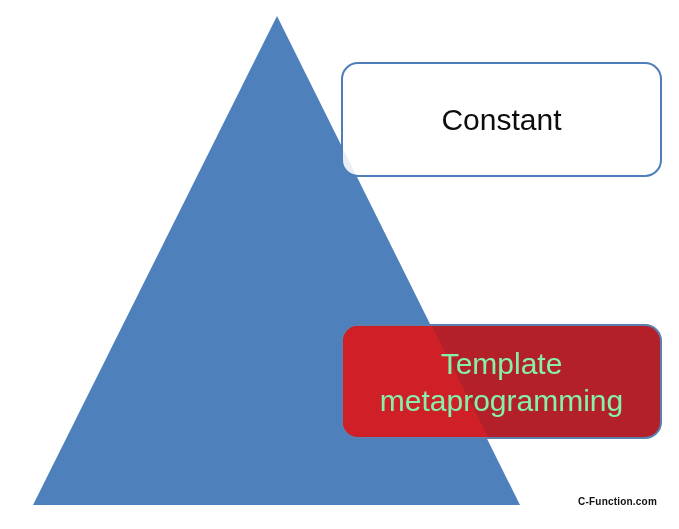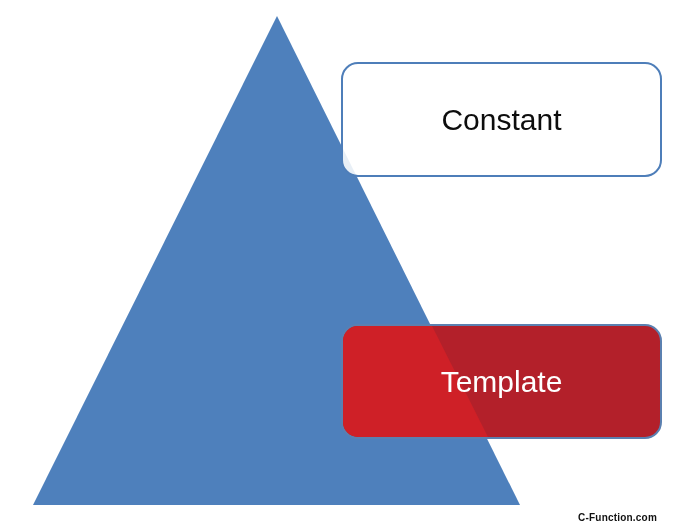--- a/index.html
+++ b/index.html
@@ -43,21 +43,21 @@
   }
   .box-white {
     background: rgba(255, 255, 255, 0.87);
   }
   .box-1 { top: 62px; }
   .box-2 { top: 192px; }
   .box-3 {
     top: 324px;
     background: #b3202a;
     border-color: #5b80b0;
-    color: #ffffff;
+    color: #86efac;
   }
   
   .box-3::before {
     content: "";
     position: absolute;
     left: 0;
     top: 0;
     width: 100%;
     height: 100%;
     background: #cf2027;
@@ -65,21 +65,21 @@
     z-index: 0;
   }
   .box-line {
     position: relative;
     z-index: 1;
     white-space: nowrap;
   }
   .watermark {
     position: absolute;
     right: 22px;
-    bottom: 6px;
+    bottom: 22px;
     font-size: 10px;
     font-weight: 700;
     letter-spacing: 0.2px;
     color: #111111;
   }
 </style>
 </head>
 <body>
 
 <div class="stage">
@@ -88,17 +88,18 @@
     <polygon points="277,16 520,505 33,505" fill="#4E80BC"></polygon>
   </svg>
 
   <div class="list-box box-white box-1">
     <div class="box-line">Constant</div>
   </div>
 
 
   <div class="list-box box-3">
     <div class="box-line">Template</div>
+    <div class="box-line">metaprogramming</div>
   </div>
 
   <div class="watermark">C-Function.com</div>
 
 </div>
 
 </body></html>

